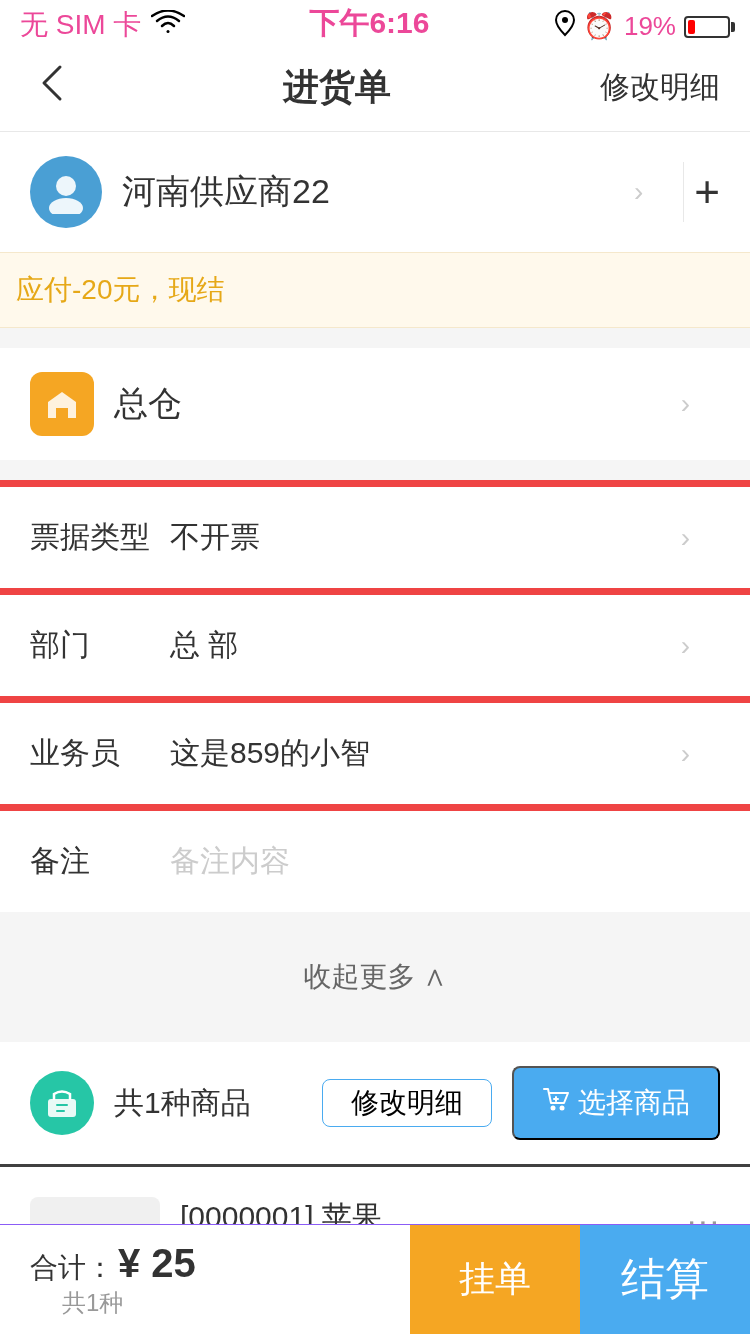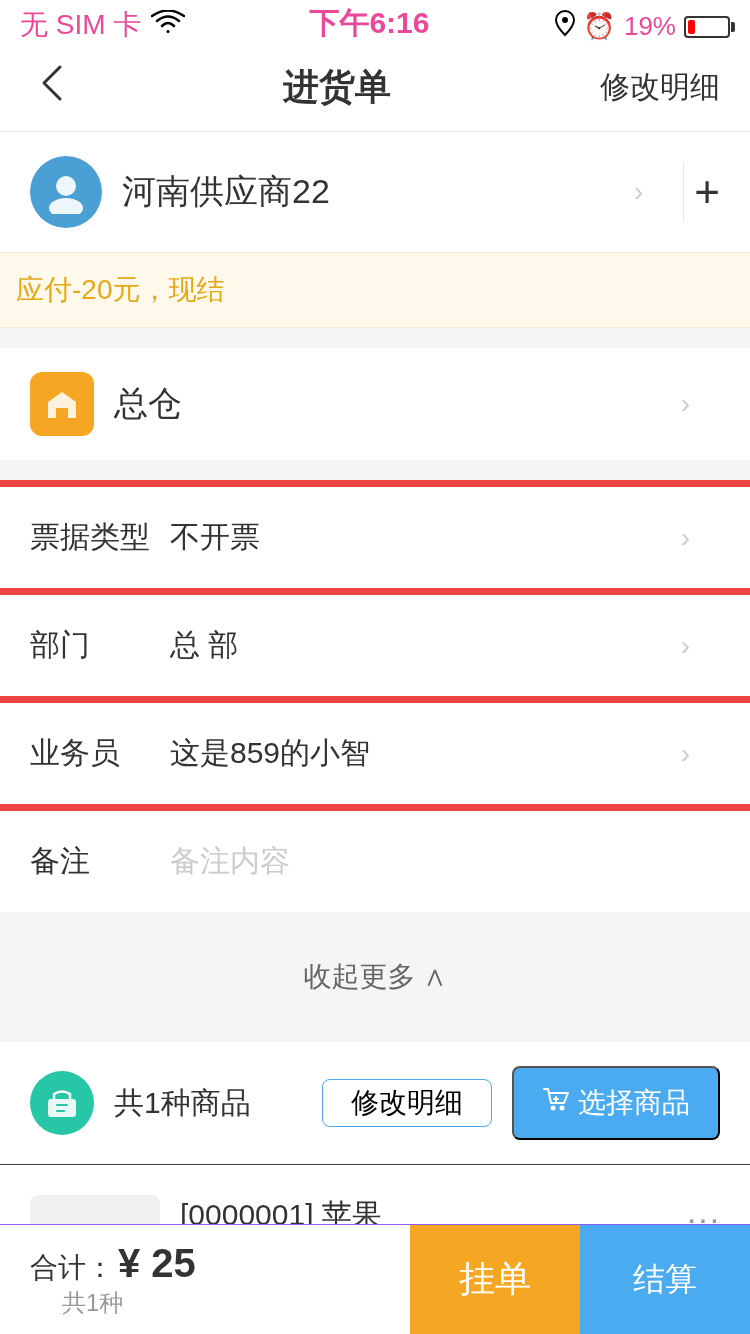--- a/index.html
+++ b/index.html
@@ -177,21 +177,21 @@
       color: #666;
       gap: 10px;
     }
 
     
     .product-header {
       display: flex;
       align-items: center;
       padding: 24px 30px;
       background: #fff;
-      border-bottom: 1px solid #404040;
+      border-bottom: 3px solid #404040;
       gap: 20px;
     }
     .product-count-icon {
       width: 64px; height: 64px; border-radius: 50%;
       background: #26c6a6;
       display: flex; align-items: center; justify-content: center;
       font-size: 32px; color: #fff;
     }
     .product-count-label {
       flex: 1;
@@ -298,21 +298,21 @@
       display: flex;
       align-items: center;
       justify-content: center;
       cursor: pointer;
     }
     .btn-checkout {
       height: 100%;
       width: 170px;
       background: #4aabf0;
       color: #fff;
-      font-size: 32px;
+      font-size: 44px;
       font-weight: 500;
       display: flex;
       align-items: center;
       justify-content: center;
       cursor: pointer;
     }
   </style>
 </head>
 <body>
 

